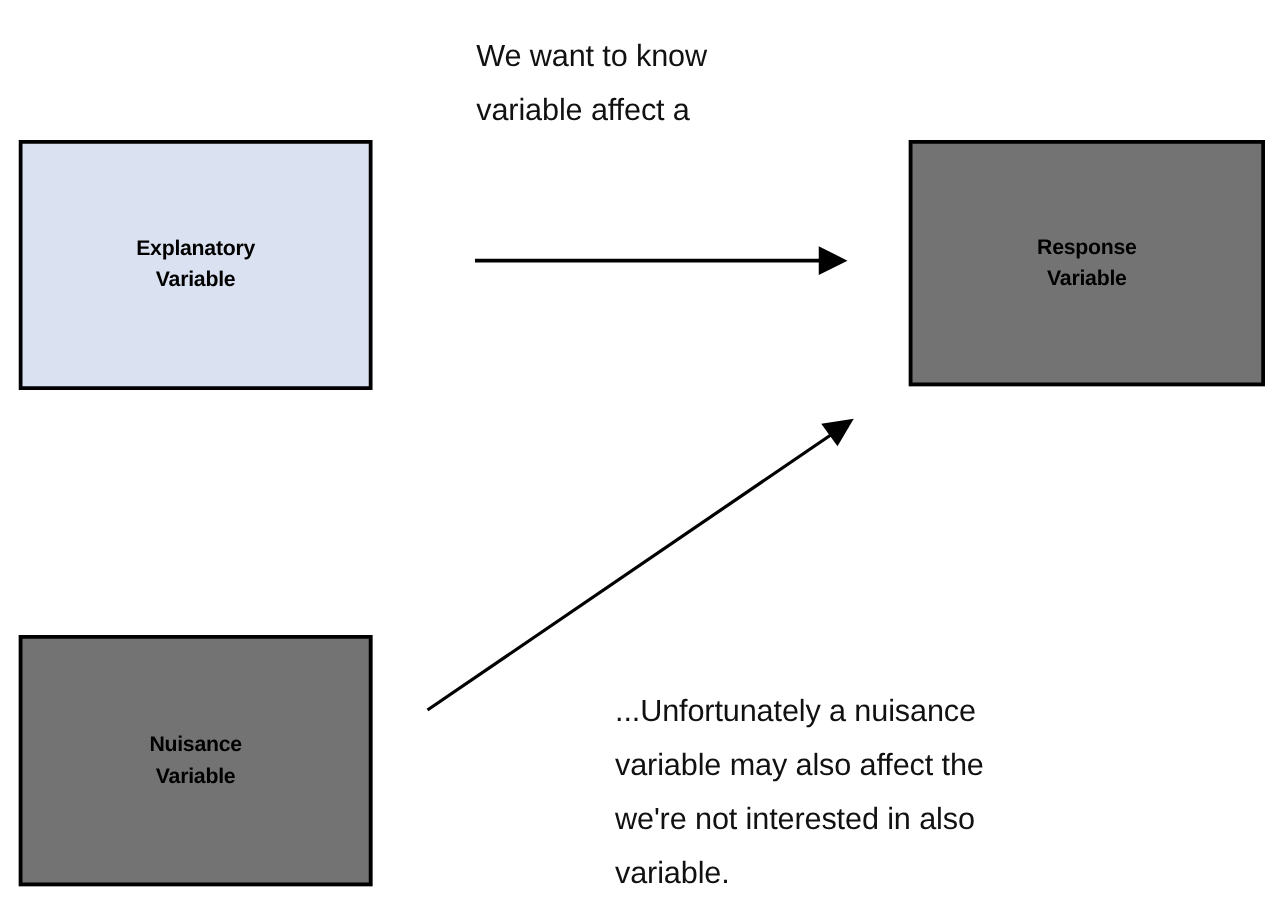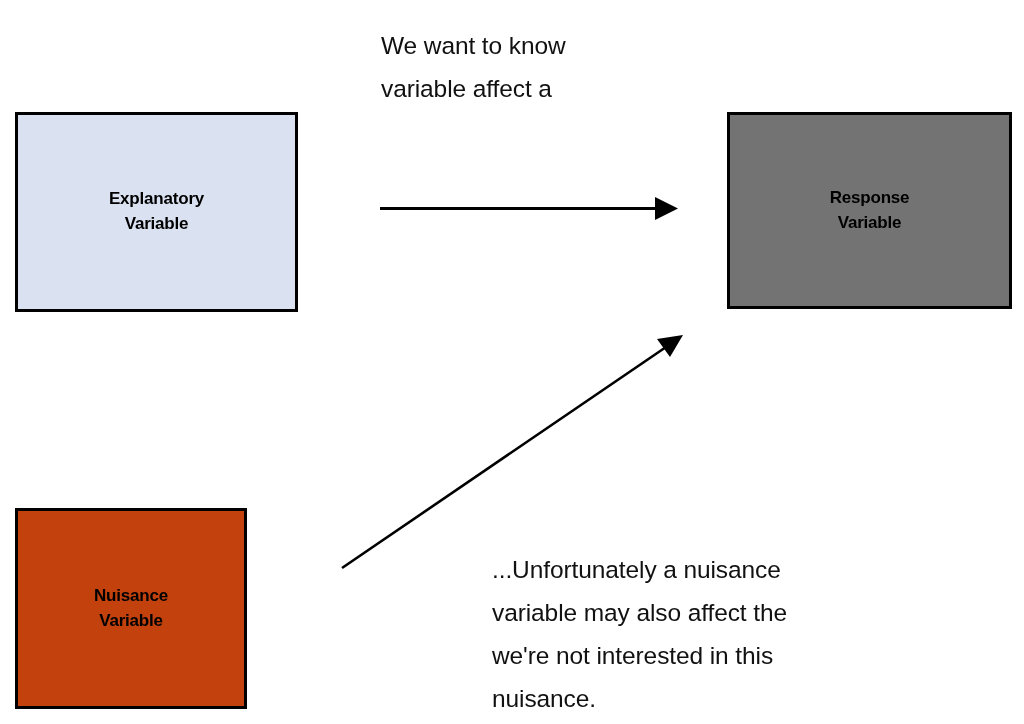--- a/index.html
+++ b/index.html
@@ -47,23 +47,23 @@
   #node-response {
     left: 727px;
     top: 112px;
     width: 285px;
     height: 197px;
     background: #737373;
   }
   #node-nuisance {
     left: 15px;
     top: 508px;
-    width: 232px;
+    width: 283px;
     height: 201px;
-    background: #c2410c;
+    background: #737373;
   }
 
   
   .annotation {
     position: absolute;
     font-size: 24.5px;
     line-height: 43px;
     color: #111111;
     white-space: nowrap;
     letter-spacing: -0.1px;
@@ -110,22 +110,22 @@
   </div>
 
   <div id="annotation-top" class="annotation">
     <span class="line">We want to know</span>
     <span class="line">variable affect a</span>
   </div>
 
   <div id="annotation-bottom" class="annotation">
     <span class="line">...Unfortunately a nuisance</span>
     <span class="line">variable may also affect the</span>
-    <span class="line">we're not interested in this</span>
-    <span class="line">nuisance.</span>
+    <span class="line">we're not interested in also</span>
+    <span class="line">variable.</span>
   </div>
 
   <svg id="arrow-layer" viewBox="0 0 1024 724" width="1024" height="724">
 
     <g>
       <line x1="380" y1="208.5" x2="663" y2="208.5" stroke="#000000" stroke-width="3"></line>
       <polygon points="678,208.5 655,197 655,220" fill="#000000"></polygon>
     </g>
 
     <g>

